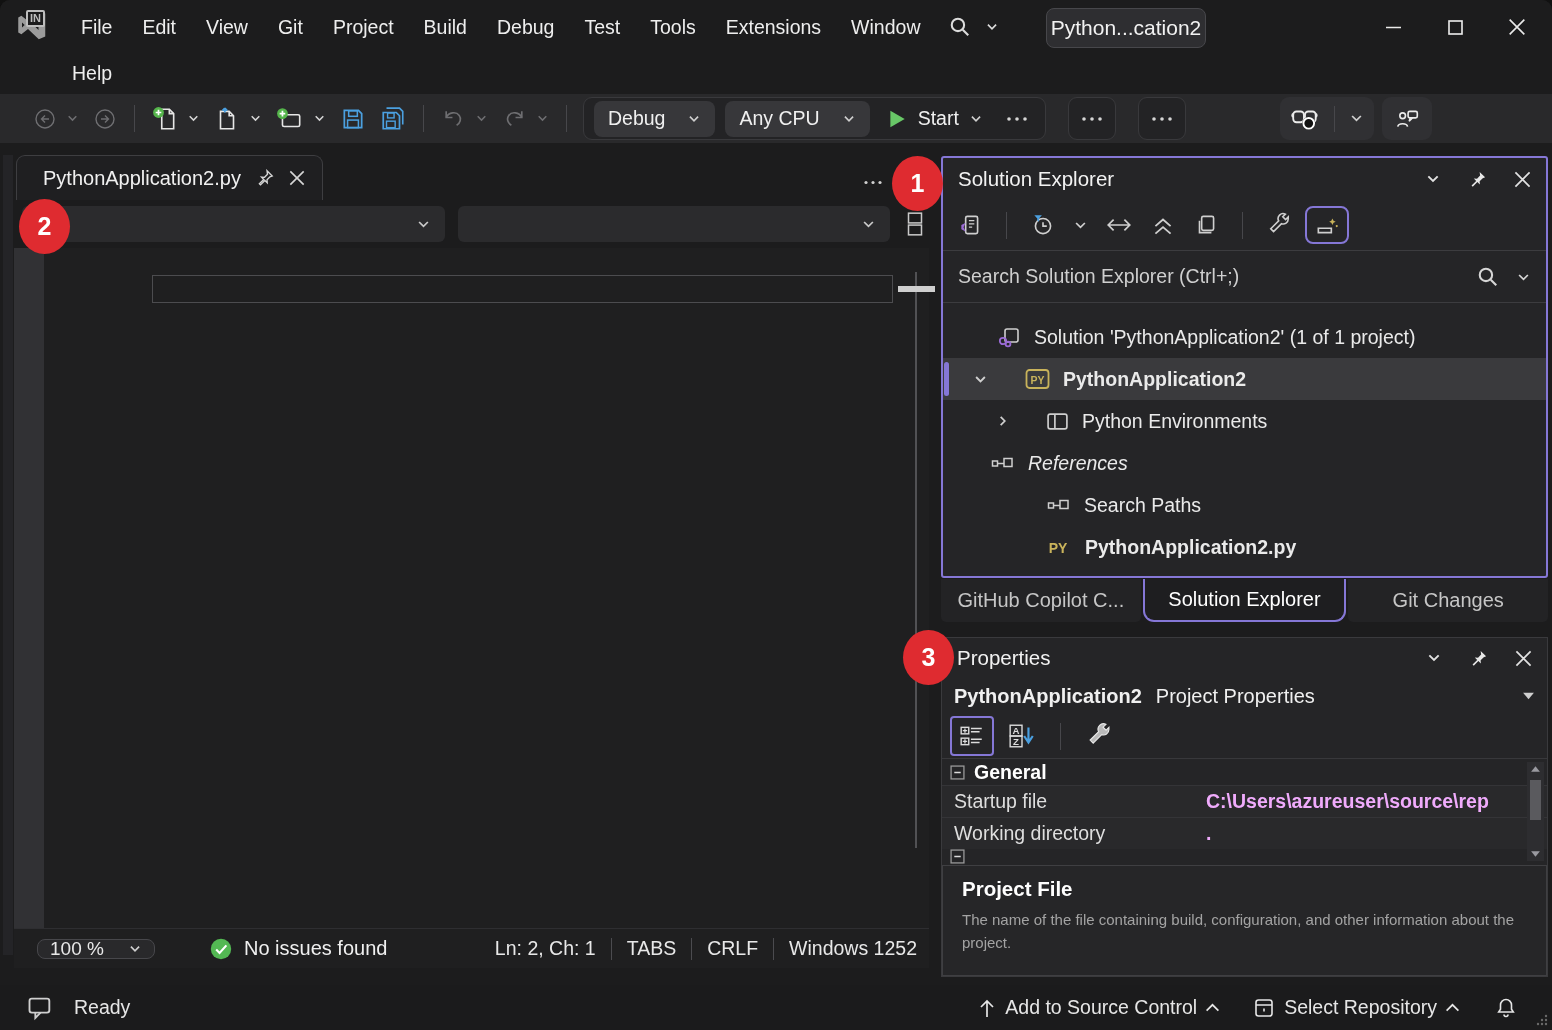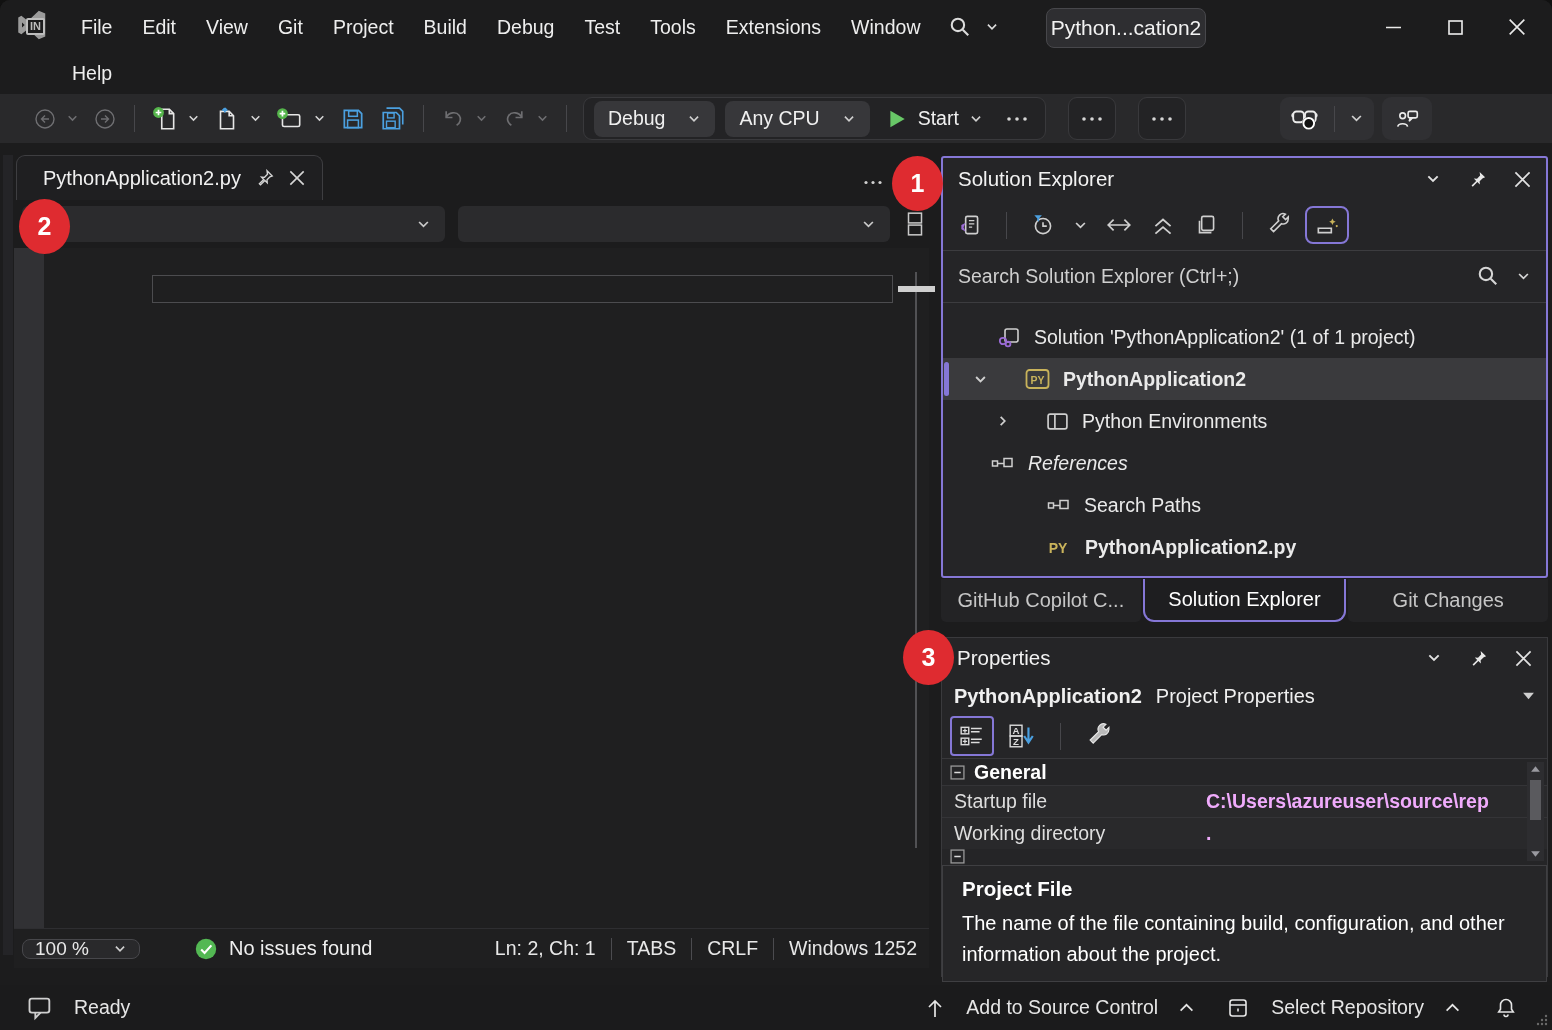--- a/index.html
+++ b/index.html
@@ -13,21 +13,21 @@
     position:relative; width:1552px; height:1030px;
     background:#1c1c1d; border-radius:10px 10px 0 0; overflow:hidden;
   }
 
   
   .titlebar { position:absolute; top:0; left:0; width:100%; height:93px; background:#1c1c1d; }
   .tb-row1 { display:flex; align-items:center; height:54px; padding-left:12px; position:relative; }
   .tb-row2 { height:39px; display:flex; align-items:center; padding-left:57px; }
   .logo { width:48px; height:40px; position:relative; margin-right:6px; }
   .logo .in-badge {
-    position:absolute; left:14px; bottom:12px; font-size:11px; font-weight:700; color:#bdbdbd;
+    position:absolute; left:14px; bottom:20px; font-size:11px; font-weight:700; color:#bdbdbd;
     border:2px solid #bdbdbd; border-radius:2px; padding:0 2px; background:#1c1c1d; line-height:13px;
   }
   .menu-item { padding:0 15px; font-size:19.5px; color:#eee; cursor:default; }
   .tb-search { display:flex; align-items:center; gap:14px; margin-left:14px; color:#dcdcdc; }
   .title-chip {
     position:absolute; left:1046px; top:8px; width:160px; height:40px;
     background:#2e2e31; border:1px solid #47474b; border-radius:8px;
     display:flex; align-items:center; justify-content:center; font-size:21px; color:#f2f2f2;
   }
   .win-controls { position:absolute; right:4px; top:0; height:54px; display:flex; }
@@ -87,40 +87,40 @@
   .line-box { position:absolute; left:138px; top:27px; width:741px; height:28px; border:1px solid #4c4c4f; }
   .vscroll { position:absolute; left:901px; top:24px; width:2px; height:576px; background:#515154; }
   .vthumb { position:absolute; left:884px; top:38px; width:37px; height:6px; background:#cfcfcf; }
   .editor-statusrow {
     flex:0 0 40px; display:flex; align-items:center; background:#1f1f20;
     border-top:1px solid #2e2e31; padding:0 12px 0 8px;
   }
   .zoom-ctrl {
     width:118px; height:20px; border:1px solid #47474b; background:#29292b; border-radius:8px;
     display:flex; align-items:center; justify-content:space-between; padding:0 12px;
-    font-size:19px; color:#e8e8e8;
+    font-size:19px; color:#e8e8e8;margin-left:15px;
   }
   .issues { display:flex; align-items:center; gap:11px; margin-left:54px; font-size:20px; color:#f0f0f0; }
   .metrics { margin-left:auto; display:flex; align-items:center; font-size:19.5px; color:#e8e8e8; }
   .msep { width:1px; height:22px; background:#4b4b4f; margin:0 15px; }
 
   
   .se-panel {
     position:absolute; left:941px; top:156px; width:607px; height:422px;
     background:#252527; border:2px solid #8577d6; border-radius:3px;
     display:flex; flex-direction:column;
   }
   .panel-header { flex:0 0 42px; display:flex; align-items:center; padding:0 15px; font-size:20.5px; color:#f2f2f2; }
   .hdr-icons { margin-left:auto; display:flex; align-items:center; gap:27px; color:#e2e2e2; }
   .se-toolbar { flex:0 0 50px; display:flex; align-items:center; padding:0 10px; gap:9px; color:#cfcfcf; }
   .icon-slot { display:flex; align-items:center; justify-content:center; padding:4px; }
   .icon-slot.active { border:2px solid #8577d6; border-radius:8px; padding:5px 7px; }
   .search-row {
     flex:0 0 43px; border-top:1px solid #3c3c3f; border-bottom:1px solid #3c3c3f;
-    display:flex; align-items:flex-start; padding:14px 15px; font-size:19.5px; color:#cfcfcf;
+    display:flex; align-items:flex-end; padding:14px 15px; font-size:19.5px; color:#cfcfcf;
   }
   .search-icons { margin-left:auto; display:flex; align-items:center; gap:17px; color:#d6d6d6; }
   .se-tree { flex:1 1 auto; padding-top:13px; }
   .tree-row { height:42px; display:flex; align-items:center; font-size:19.5px; color:#eaeaea; position:relative; gap:13px; }
   .tree-row.sel { background:#3a3a3d; }
   .tree-row.sel::before { content:""; position:absolute; left:1px; top:4px; bottom:4px; width:5px; border-radius:3px; background:#8577d6; }
   .tree-row .b { font-weight:700; }
   .chev-slot { width:20px; display:flex; justify-content:center; color:#cfcfcf; }
 
   .tool-tabs { position:absolute; left:941px; top:579px; width:607px; height:43px; display:flex; gap:2px; }
@@ -146,30 +146,30 @@
   .prow { height:32px; display:flex; align-items:center; border-top:1px solid #343437; padding-left:12px; font-size:19.5px; color:#dedede; background:#29292b; }
   .plabel { width:252px; }
   .pval { font-weight:700; color:#f0abfc; white-space:nowrap; overflow:hidden; width:295px; }
   .cat-partial { height:17px; display:flex; align-items:flex-start; padding-left:8px; }
   .pscroll { position:absolute; right:3px; top:3px; width:17px; height:99px; background:#2d2d30; display:flex; flex-direction:column; align-items:center; }
   .pscroll .arr { color:#9a9aa0; flex:0 0 14px; display:flex; align-items:center; }
   .pscroll .thumb { width:11px; height:40px; background:#5a5a5e; margin-top:4px; }
   .pscroll .spacer { flex:1; }
   .props-help { flex:1 1 auto; border:1px solid #3f3f42; background:#262628; padding:11px 19px; }
   .help-title { font-weight:700; font-size:20.5px; margin-bottom:7px; color:#fff; }
-  .help-text { font-size:20px; line-height:1.55; color:#ffffff; }
+  .help-text { font-size:15px; line-height:1.55; color:#a3a3a3; }
 
   
   .statusbar {
     position:absolute; left:0; bottom:0; width:100%; height:45px; background:#1b1b1c;
     display:flex; align-items:center; padding:0 20px 0 26px; font-size:19.5px; color:#e6e6e6;
   }
   .sb-left { display:flex; align-items:center; gap:20px; }
   .sb-right { margin-left:auto; display:flex; align-items:center; gap:16px; }
-  .sb-item { display:flex; align-items:center; gap:21px; }
+  .sb-item { display:flex; align-items:center; gap:8px; }
   .grip { position:absolute; right:3px; bottom:3px; }
 
   
   .annot {
     position:absolute; width:51px; height:55px; border-radius:50%;
     background:#df2b30; color:#fff; font-weight:700; font-size:25px;
     display:flex; align-items:center; justify-content:center; z-index:50;
   }
   .a1 { left:892px; top:156px; }
   .a2 { left:19px;  top:199px; }

